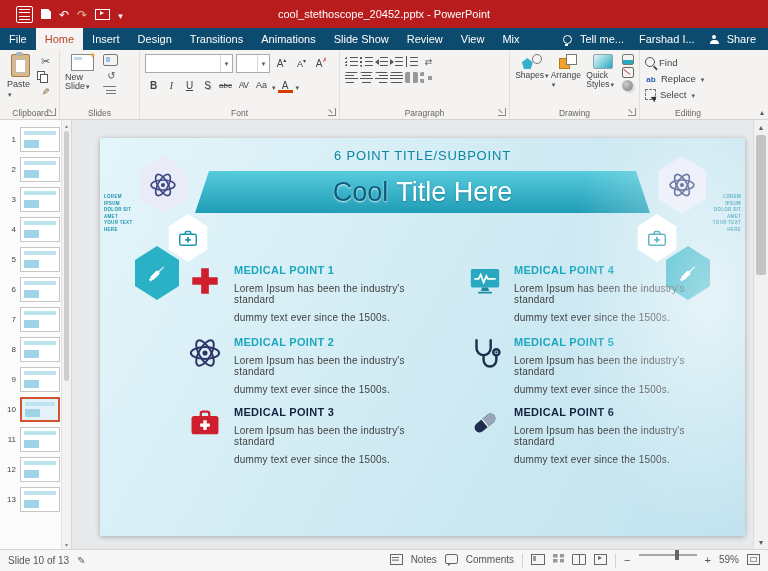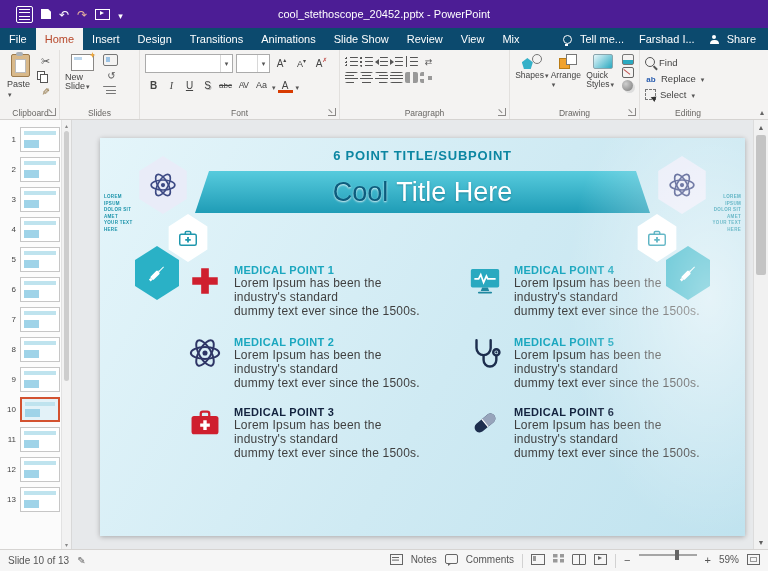--- a/index.html
+++ b/index.html
@@ -1,21 +1,21 @@
 <!DOCTYPE html>
 <html><head>
 <meta charset="utf-8">
 <style>
   html,body{margin:0;padding:0}
   body{width:768px;height:571px;font-family:"Liberation Sans",sans-serif;-webkit-font-smoothing:antialiased}
   .app{position:relative;width:768px;height:571px;overflow:hidden;background:#fff;box-shadow:inset 0 0 0 1px #8fa3b0}
   i{display:inline-block;font-style:normal}
 
   
-  .titlebar{position:absolute;left:0;top:0;right:0;height:28px;background:#4c1d95;display:flex;align-items:center;gap:8px;padding:0 16px;box-sizing:border-box}
+  .titlebar{position:absolute;left:0;top:0;right:0;height:28px;background:#b91c1c;display:flex;align-items:center;gap:8px;padding:0 16px;box-sizing:border-box}
   .tb-title{position:absolute;left:0;right:0;text-align:center;font-size:11px;color:#fff;pointer-events:none}
   .q-app{width:11px;height:11px;border:1.2px solid #fff;border-radius:2px;background:repeating-linear-gradient(#fff 0 1px,transparent 1px 3.4px);background-origin:content-box;padding:2px;box-sizing:content-box;background-clip:content-box}
   .q-save{width:10px;height:10px;background:#fff;clip-path:polygon(0 0,72% 0,100% 28%,100% 100%,0 100%)}
   .q-undo::before{content:"↶";color:#fff;font-size:12px}
   .q-redo::before{content:"↷";color:#e6b29e;font-size:12px}
   .q-show{width:13px;height:9px;border:1.2px solid #fff;position:relative}
   .q-show::after{content:"";position:absolute;left:3.5px;top:1.3px;border-left:4px solid #fff;border-top:2.6px solid transparent;border-bottom:2.6px solid transparent}
   .q-dd::before{content:"▾";color:#fff;font-size:9px}
 
   
@@ -153,21 +153,21 @@
   .vscroll{position:absolute;right:0;top:0;width:15px;bottom:0;background:#f1f1f1;border-left:1px solid #dcdcdc;box-sizing:border-box}
   .varr{height:14px;display:flex;align-items:center;justify-content:center;font-size:7px;color:#606060}
   .varr.up::before{content:"▲"}
   .varr.dn::before{content:"▼"}
   .varr.dn{position:absolute;bottom:0;left:0;right:0}
   .vthumb{position:absolute;top:15px;left:2px;width:10px;height:140px;background:#c4c4c4;border-radius:2px}
 
   
   .slide{position:absolute;left:28px;top:18px;width:645px;height:398px;background:linear-gradient(120deg,#e4f5fa 0%,#cfeaf3 55%,#c0e3ef 100%);box-shadow:0 1px 5px rgba(0,0,0,.28)}
   .slide::after{content:"";position:absolute;right:0;top:0;width:180px;height:100%;background:radial-gradient(ellipse at 80% 40%,rgba(255,255,255,.55),rgba(255,255,255,0) 70%);pointer-events:none}
-  .kicker{position:absolute;top:10px;left:0;right:0;text-align:center;font-size:13px;font-weight:bold;color:#0c86a2;letter-spacing:.8px}
+  .kicker{position:absolute;top:10px;left:0;right:0;text-align:center;font-size:13px;font-weight:normal;color:#0c86a2;letter-spacing:.8px}
   .banner{position:absolute;left:95px;right:95px;top:33px;height:42px;background:linear-gradient(180deg,#57cbdd,#1f9cb6);clip-path:polygon(14px 0,calc(100% - 14px) 0,100% 100%,0 100%);display:flex;align-items:center;justify-content:center;font-size:27px;font-weight:normal}
   .banner .acc{color:#0c5c7d;text-shadow:0 1px 2px rgba(255,255,255,.85);margin-right:8px}
   .banner .rest{color:#fff;text-shadow:0 1px 2px rgba(0,60,80,.35)}
   .hx{position:absolute;clip-path:polygon(50% 0,94% 26%,94% 74%,50% 100%,6% 74%,6% 26%);display:flex;align-items:center;justify-content:center}
   .hx.light{background:#e9ecf8}
   .hx.white{background:#fff}
   .hx.teal{background:#2ab1c6}
   .hx-atom-l{left:36px;top:18px;width:54px;height:58px}
   .hx-kit-l{left:66px;top:76px;width:44px;height:48px}
   .hx-syr-l{left:32px;top:108px;width:50px;height:54px}
@@ -176,21 +176,21 @@
   .hx-syr-r{right:32px;top:108px;width:50px;height:54px}
   .cap{position:absolute;top:56px;width:42px;font-size:4.5px;line-height:6.5px;color:#1a93aa;font-weight:bold;letter-spacing:.3px}
   .cap.left{left:4px}
   .cap.right{right:4px;text-align:right}
   .cap span{display:block}
   .pt{position:absolute;width:248px}
   .pt .pic{position:absolute;left:0;top:0;width:34px;height:34px}
   .pt .ptxt{margin-left:46px}
   .pt .ptitle{font-size:11px;font-weight:bold;letter-spacing:.3px;color:#1ba7bf}
   .pt.dark .ptitle{color:#13233f}
-  .pt .pline{font-size:12px;color:#3f3f3f;letter-spacing:.2px}
+  .pt .pline{font-size:10px;color:#3f3f3f;margin-top:7px;letter-spacing:.2px}
   .pt1{left:88px;top:126px}.pt2{left:88px;top:198px}.pt3{left:88px;top:268px}
   .pt4{left:368px;top:126px}.pt5{left:368px;top:198px}.pt6{left:368px;top:268px}
 
   
   .statusbar{position:absolute;left:0;bottom:0;right:0;height:22px;background:#f6f6f6;border-top:1px solid #d6d4d2;display:flex;align-items:center;gap:8px;padding:0 8px;box-sizing:border-box;font-size:10px;color:#555}
   .sb-right{margin-left:auto;display:flex;align-items:flex-start;gap:8px}
   .s-ink::before{content:"✎";font-size:10px;color:#666}
   .s-notes{width:11px;height:9px;border:1.1px solid #666;position:relative}
   .s-notes::before{content:"";position:absolute;left:1.5px;top:2px;width:7px;height:1.1px;background:#666;box-shadow:0 2.6px 0 #666}
   .s-comm{width:11px;height:8px;border:1.1px solid #666;border-radius:2px;position:relative}

